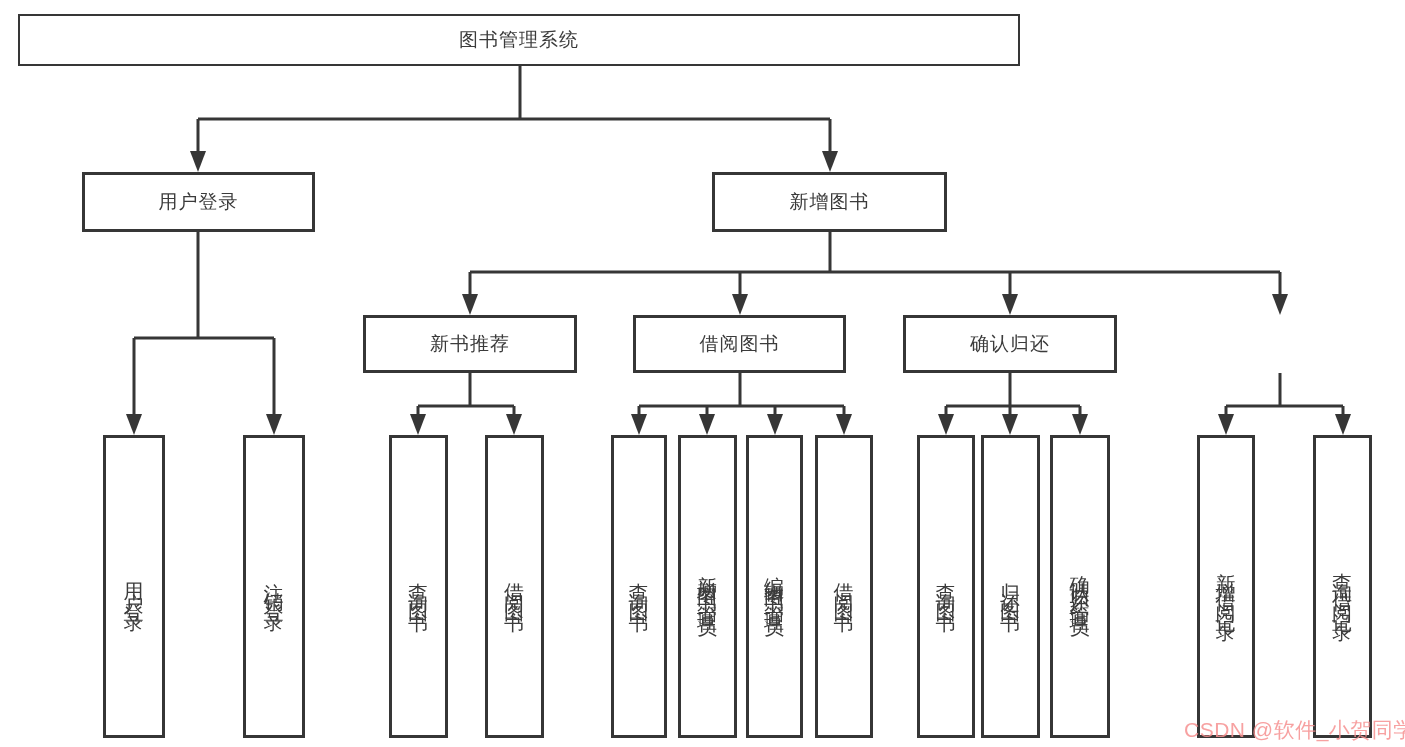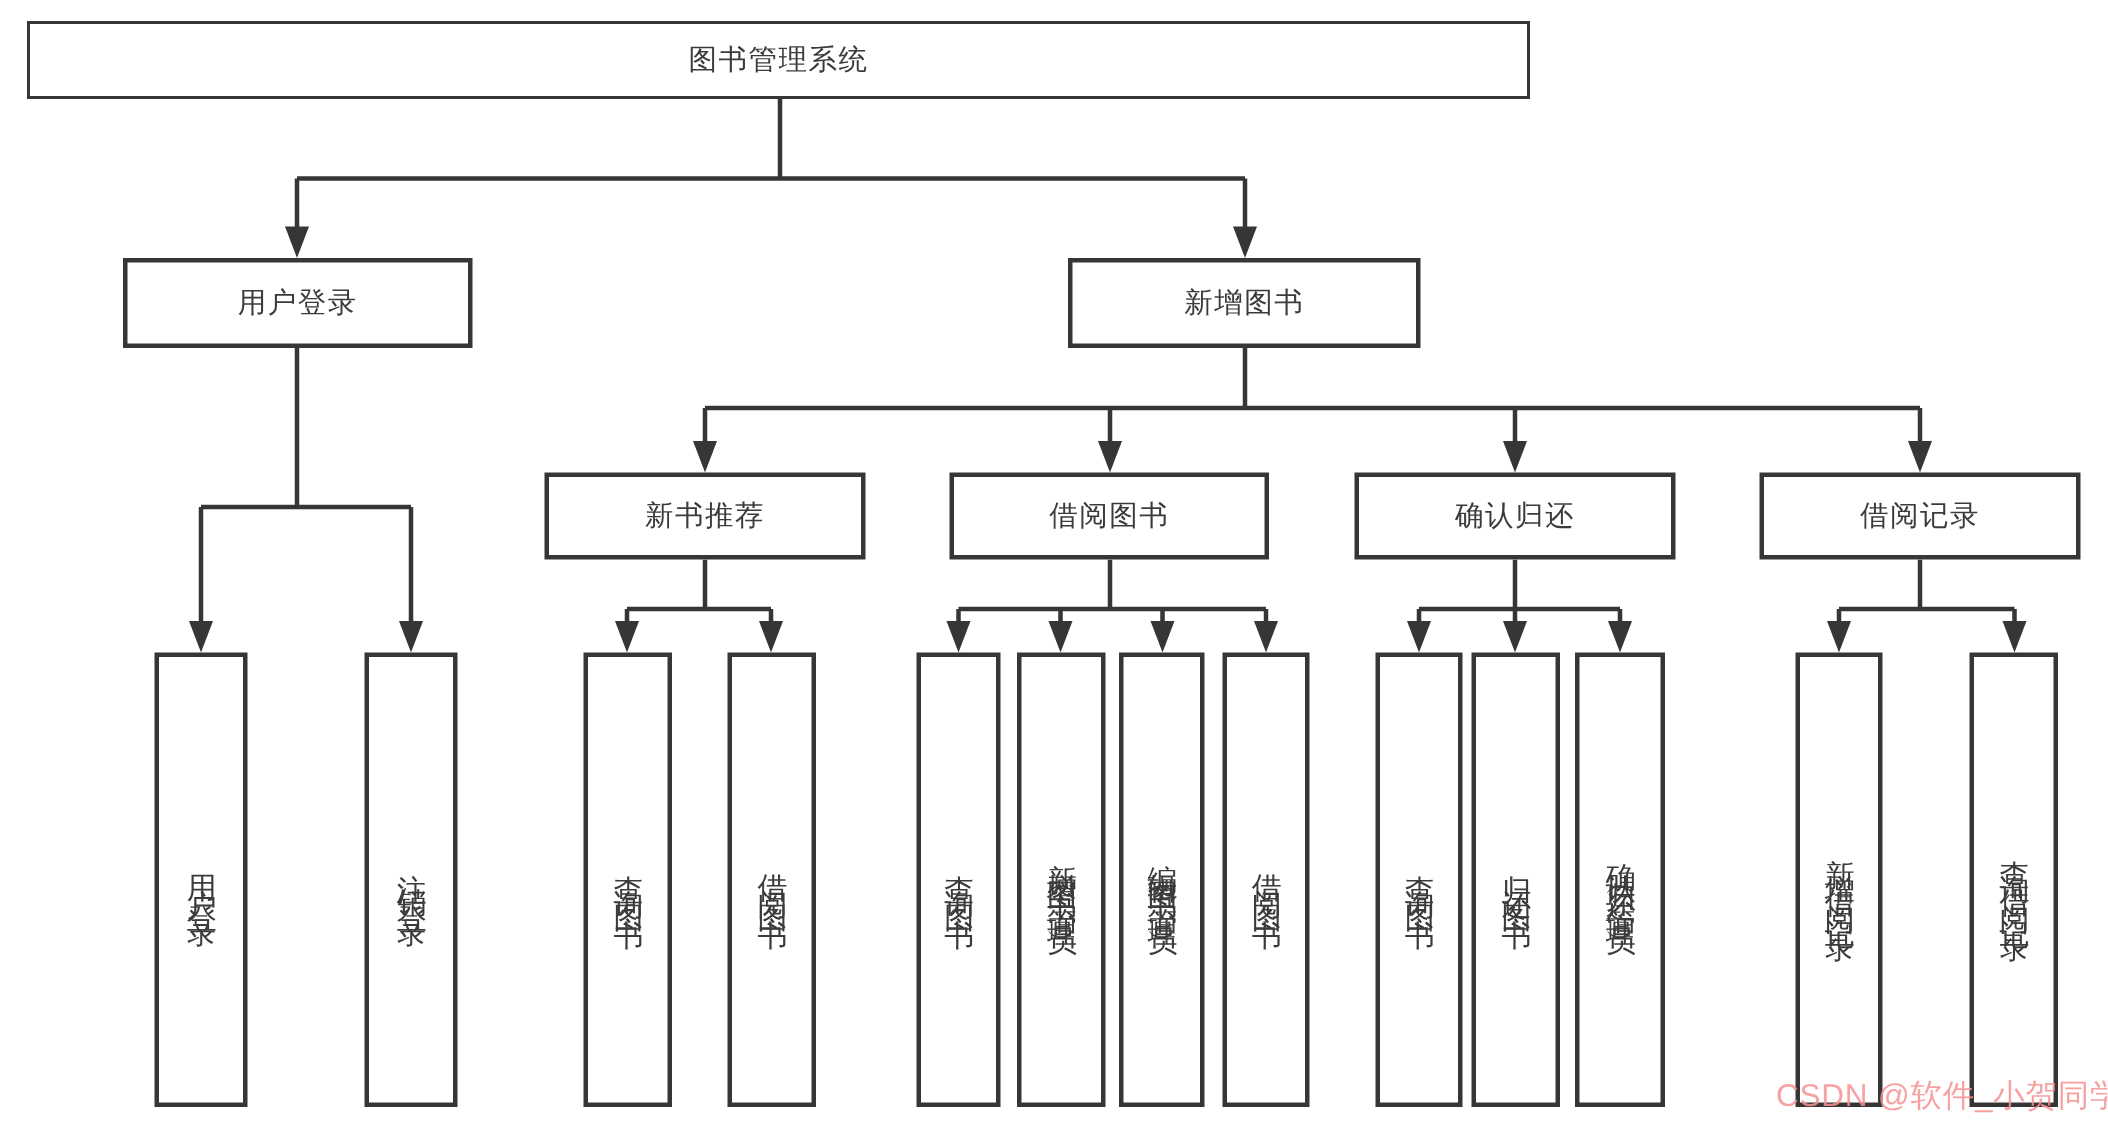--- a/index.html
+++ b/index.html
@@ -128,23 +128,20 @@
 
   <div class="node" style="left:363px; top:315px; width:214px; height:58px;">
     <span>新书推荐</span>
   </div>
   <div class="node" style="left:633px; top:315px; width:213px; height:58px;">
     <span>借阅图书</span>
   </div>
   <div class="node" style="left:903px; top:315px; width:214px; height:58px;">
     <span>确认归还</span>
   </div>
-  <div class="node" style="left:1173px; top:315px; width:214px; height:58px;">
-    <span>借阅记录</span>
-  </div>
 
   <div class="node leaf" style="left:103px; top:435px; width:62px; height:303px;">
     <span class="vtext">用户登录</span>
   </div>
   <div class="node leaf" style="left:243px; top:435px; width:62px; height:303px;">
     <span class="vtext">注销登录</span>
   </div>
 
   <div class="node leaf" style="left:389px; top:435px; width:59px; height:303px;">
     <span class="vtext">查询图书</span>

